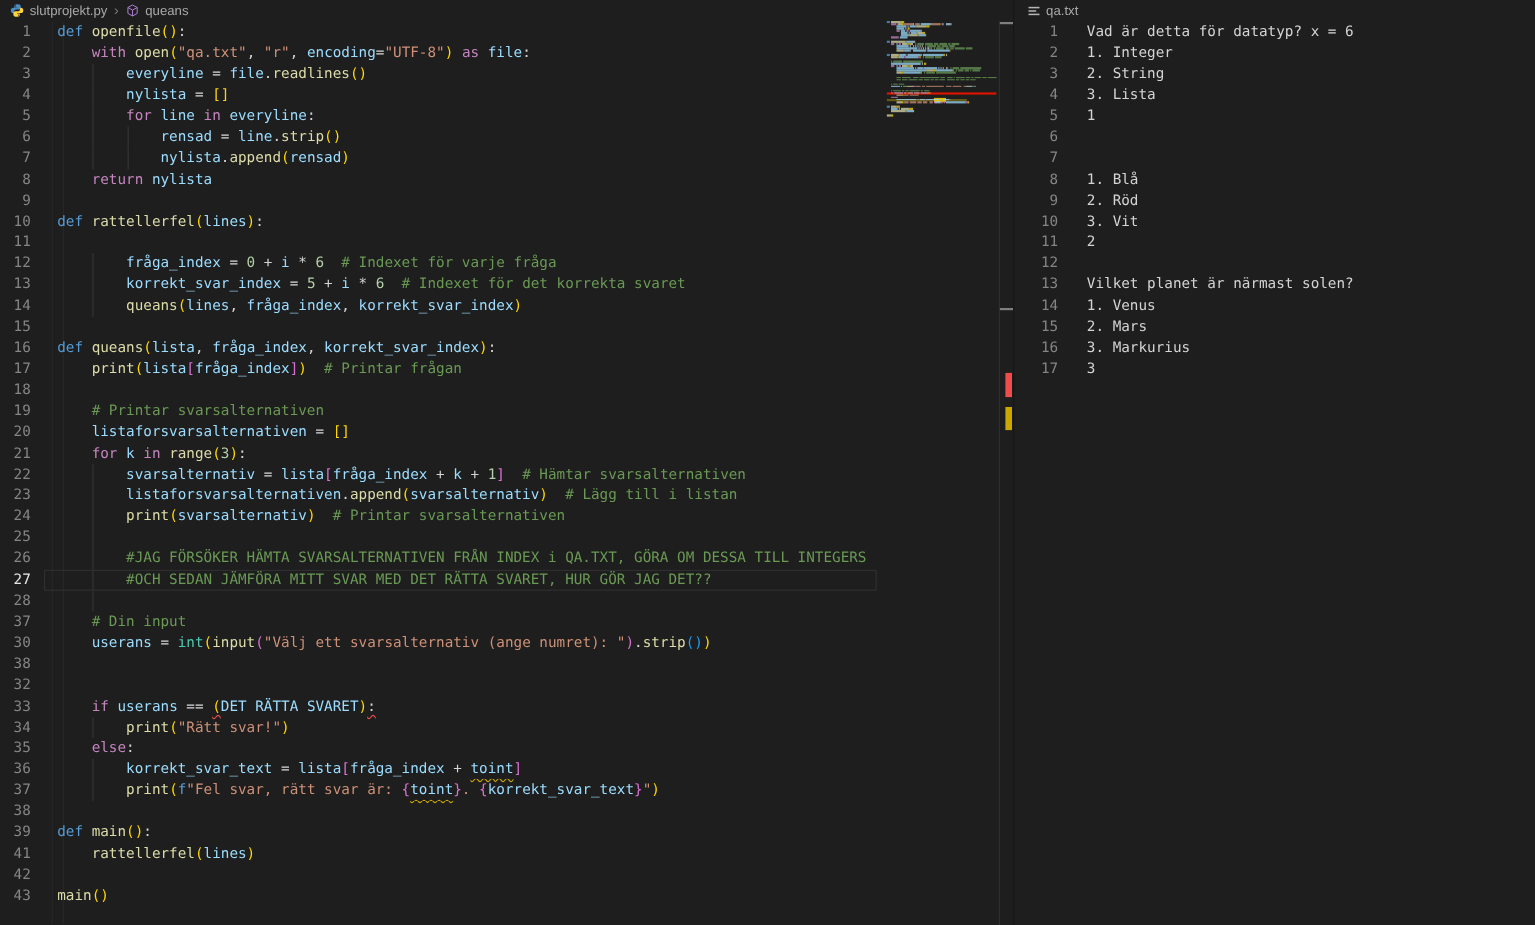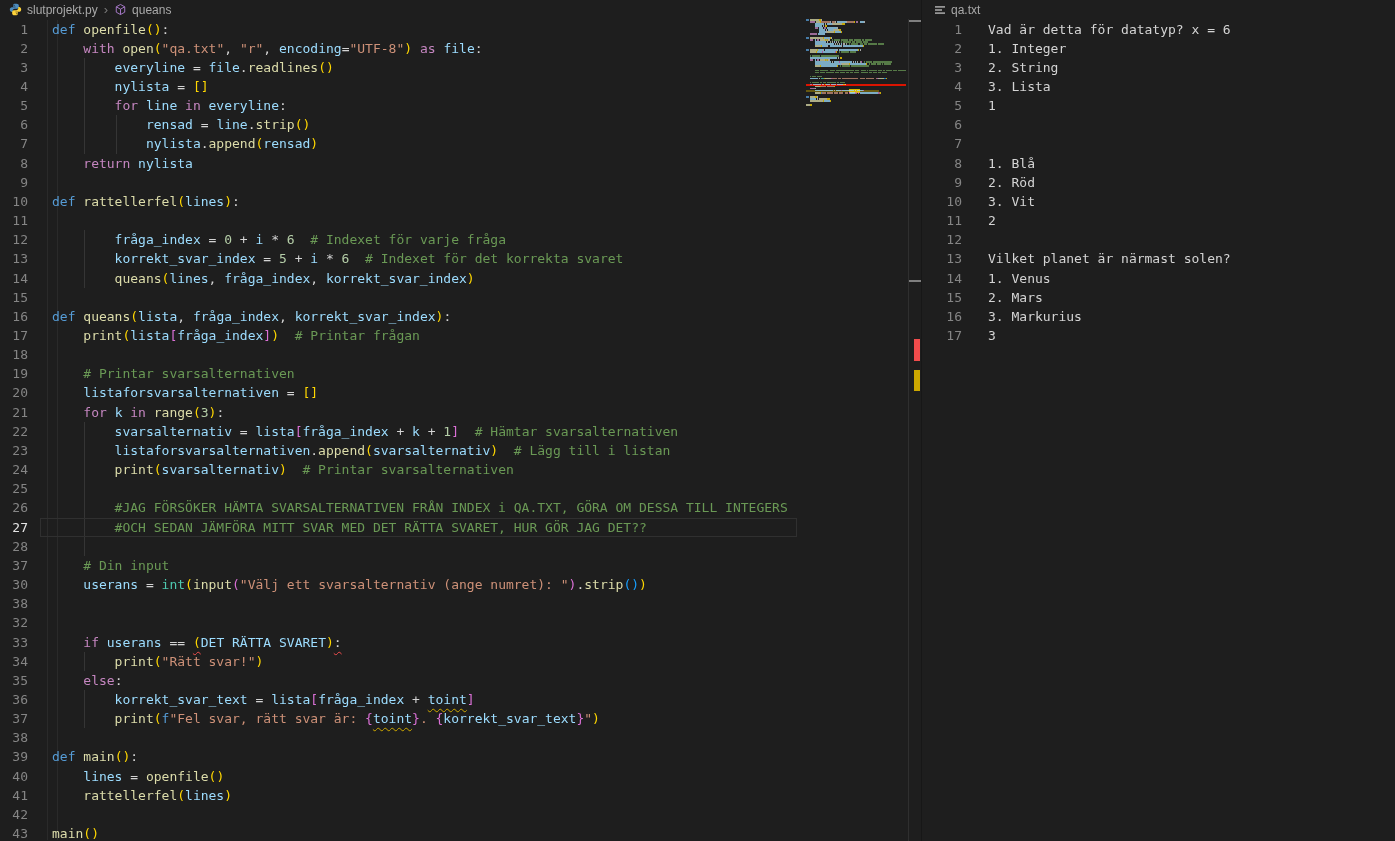--- a/index.html
+++ b/index.html
@@ -113,21 +113,20 @@
       <div class="row"><div class="ln">30</div><span class="code"><span class="tok-var">    userans </span><span class="tok-op">= </span><span class="tok-cls">int</span><span class="tok-b1">(</span><span class="tok-fn">input</span><span class="tok-b2">(</span><span class="tok-str">"Välj ett svarsalternativ (ange numret): "</span><span class="tok-b2">)</span><span class="tok-op">.</span><span class="tok-fn">strip</span><span class="tok-b3">()</span><span class="tok-b1">)</span></span></div>
       <div class="row"><div class="ln">38</div><span class="code"></span></div>
       <div class="row"><div class="ln">32</div></div>
       <div class="row"><div class="ln">33</div><span class="code"><span class="tok-kw">    if </span><span class="tok-var">userans </span><span class="tok-op">== </span><span class="tok-b1 sq-r">(</span><span class="tok-var">DET RÄTTA SVARET</span><span class="tok-b1">)</span><span class="tok-op sq-r">:</span></span></div>
       <div class="row"><div class="ln">34</div><div class="guide gx1"></div><span class="code"><span class="tok-fn">        print</span><span class="tok-b1">(</span><span class="tok-str">"Rätt svar!"</span><span class="tok-b1">)</span></span></div>
       <div class="row"><div class="ln">35</div><span class="code"><span class="tok-kw">    else</span><span class="tok-op">:</span></span></div>
       <div class="row"><div class="ln">36</div><div class="guide gx1"></div><span class="code"><span class="tok-var">        korrekt_svar_text </span><span class="tok-op">= </span><span class="tok-var">lista</span><span class="tok-b2">[</span><span class="tok-var">fråga_index </span><span class="tok-op">+ </span><span class="tok-var sq-y">toint</span><span class="tok-b2">]</span></span></div>
       <div class="row"><div class="ln">37</div><div class="guide gx1"></div><span class="code"><span class="tok-fn">        print</span><span class="tok-b1">(</span><span class="tok-def">f</span><span class="tok-str">"Fel svar, rätt svar är: </span><span class="tok-b2">{</span><span class="tok-var sq-y">toint</span><span class="tok-b2">}</span><span class="tok-str">. </span><span class="tok-b2">{</span><span class="tok-var">korrekt_svar_text</span><span class="tok-b2">}</span><span class="tok-str">"</span><span class="tok-b1">)</span></span></div>
       <div class="row"><div class="ln">38</div><span class="code"></span></div>
       <div class="row"><div class="ln">39</div><span class="code"><span class="tok-def">def </span><span class="tok-fn">main</span><span class="tok-b1">()</span><span class="tok-op">:</span></span></div>
-      <div class="row"><div class="ln">40</div><span class="code"><span class="tok-var">    lines </span><span class="tok-op">= </span><span class="tok-fn">openfile</span><span class="tok-b1">()</span></span></div>
       <div class="row"><div class="ln">41</div><span class="code"><span class="tok-fn">    rattellerfel</span><span class="tok-b1">(</span><span class="tok-var">lines</span><span class="tok-b1">)</span></span></div>
       <div class="row"><div class="ln">42</div><span class="code"></span></div>
       <div class="row"><div class="ln">43</div><span class="code"><span class="tok-fn">main</span><span class="tok-b1">()</span></span></div>
     </div>
 
   <div id="current-line-box"></div>
 
   <div id="minimap">
     <div id="mm-error-line"></div>
     <div id="mm-warn-band"></div>

